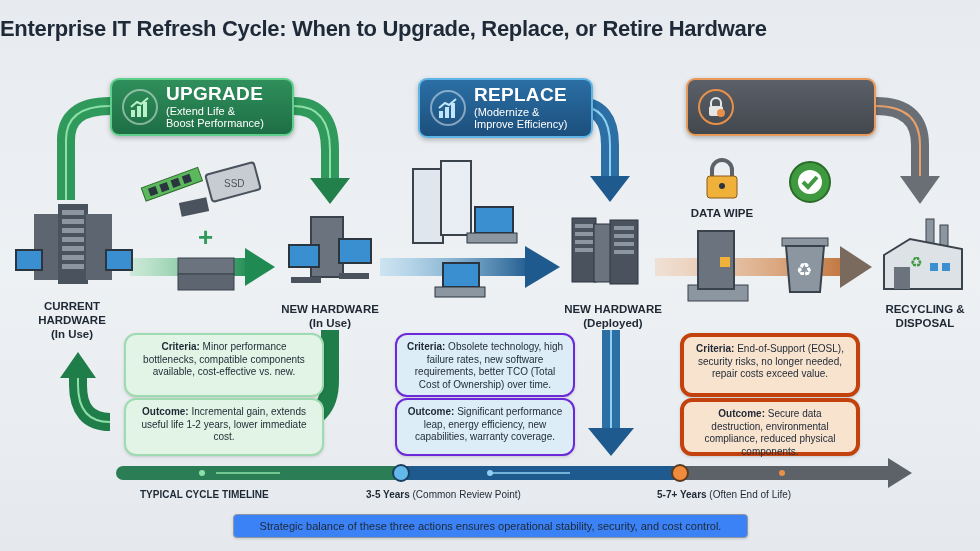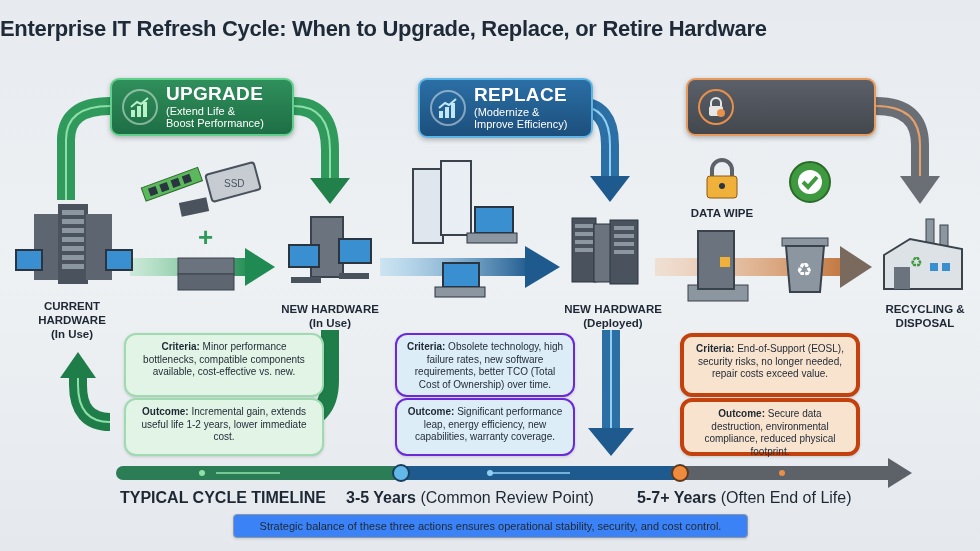--- a/index.html
+++ b/index.html
@@ -40,21 +40,21 @@
   .callout {
     border-radius: 12px; text-align: center; font-size: 10px; line-height: 1.25; padding: 6px 8px;
     color: #1e2834; box-shadow: 0 1px 3px rgba(0,0,0,0.15);
   }
   .c-green { background: #e2f4e6; border: 2px solid #9fdab0; }
   .c-blue  { background: #dcedf7; border: 2px solid #6d28d9; }
   .c-orange{ background: #f8e3cf; border: 4px solid #c2410c; }
   .callout b { font-weight: bold; }
 
   
-  .timeline-labels { font-size: 16px; color: #1e2834; }
+  .timeline-labels { font-size: 10px; color: #1e2834; margin-left: 20px; }
   .footer-note {
     left: 233px; top: 514px; width: 515px; height: 24px; border-radius: 4px;
     background: #3b82f6; border: 1.5px solid #8e98a4; font-size: 11px; color: #1e2834;
     display: flex; align-items: center; justify-content: center;
     box-shadow: 0 1px 3px rgba(0,0,0,0.15);
   }
 </style>
 </head>
 <body>
 
@@ -307,21 +307,21 @@
   <b>Outcome:</b>
   <span>Significant performance leap, energy efficiency, new capabilities, warranty coverage.</span>
 </div>
 
 <div class="abs callout c-orange" style="left:680px;top:333px;width:180px;height:64px">
   <b>Criteria:</b>
   <span>End-of-Support (EOSL), security risks, no longer needed, repair costs exceed value.</span>
 </div>
 <div class="abs callout c-orange" style="left:680px;top:398px;width:180px;height:58px">
   <b>Outcome:</b>
-  <span>Secure data destruction, environmental compliance, reduced physical footprint.</span>
+  <span>Secure data destruction, environmental compliance, reduced physical components.</span>
 </div>
 
 <div class="abs timeline-labels" style="left:120px;top:489px;font-weight:bold">TYPICAL CYCLE TIMELINE</div>
 <div class="abs timeline-labels" style="left:346px;top:489px">
   <b>3-5 Years</b><span> (Common Review Point)</span>
 </div>
 <div class="abs timeline-labels" style="left:637px;top:489px">
   <b>5-7+ Years</b><span> (Often End of Life)</span>
 </div>
 

